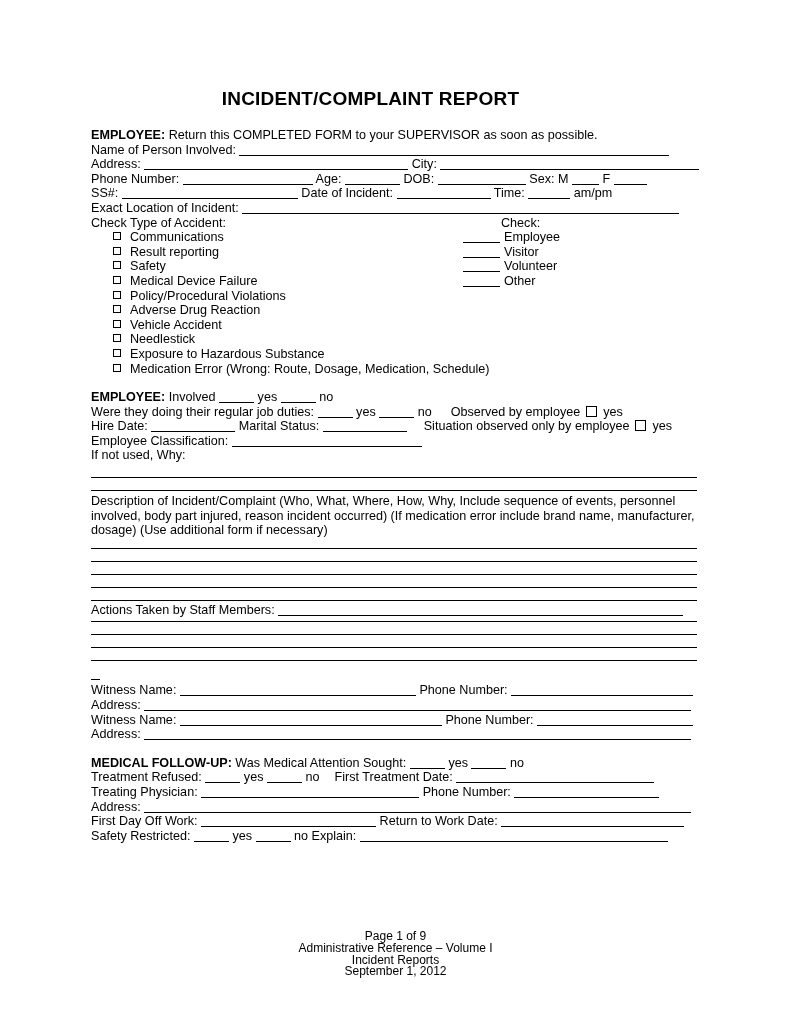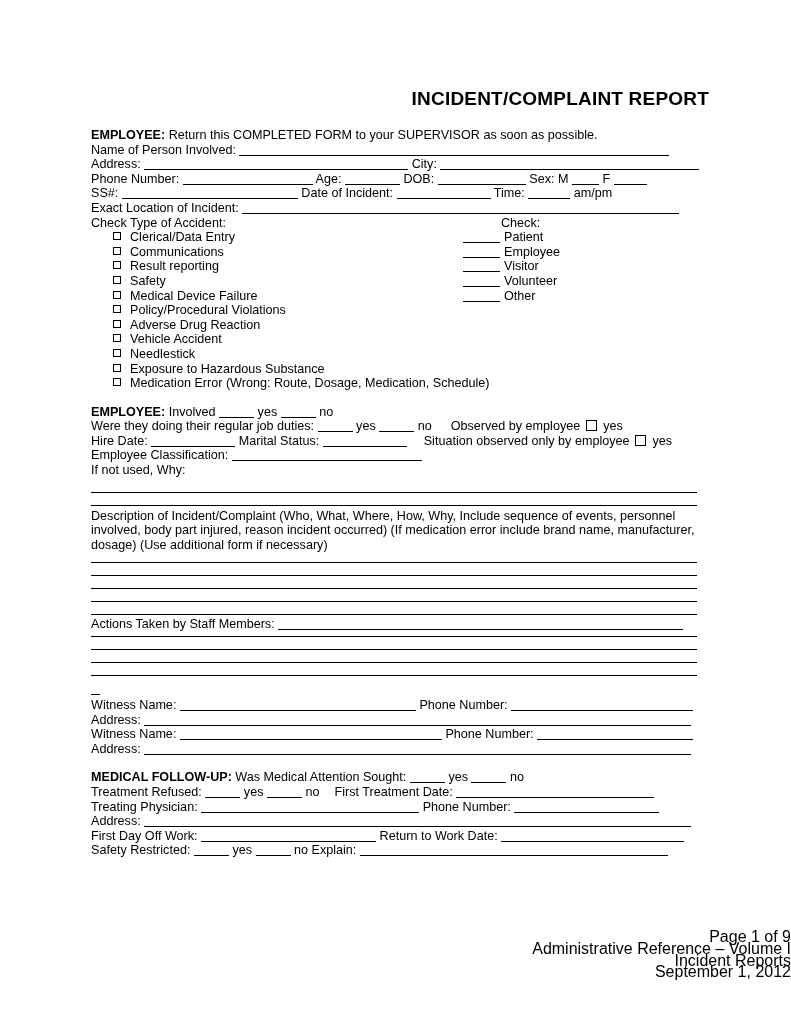--- a/index.html
+++ b/index.html
@@ -14,24 +14,25 @@
     background: #ffffff;
     font-family: "Liberation Sans", sans-serif;
     color: #000000;
     overflow: hidden;
   }
   .title {
     position: absolute;
     left: 0;
     top: 88px;
     width: 709px;
-    text-align: right;
+    text-align: center;
     font-size: 19px;
     font-weight: bold;
     letter-spacing: 0.2px;
+    padding-left: 16px;
   }
   .body {
     position: absolute;
     left: 91px;
     top: 128px;
     width: 606px;
     font-size: 12.6px;
     line-height: 14.6px;
   }
   .row {
@@ -104,22 +105,22 @@
     width: 9px;
     border-top: 1.6px solid #000;
     height: 0;
   }
 
   .footer {
     position: absolute;
     left: 0;
     top: 931px;
     width: 791px;
-    text-align: right;
-    font-size: 16px;
+    text-align: center;
+    font-size: 12px;
     line-height: 11.8px;
   }
 </style>
 </head>
 <body>
 
 <div class="page">
 
   <div class="title">INCIDENT/COMPLAINT REPORT</div>
 
@@ -171,41 +172,35 @@
     </div>
 
     <div class="row">
       <span>Check Type of Accident:</span>
       <span class="col-right chk-head">Check:</span>
     </div>
 
     <div class="cols">
 
       <div class="col-right">
-        <div class="chk-row">
-          <span class="chk-blank"></span><span>Patient</span>
-        </div>
         <div class="chk-row">
           <span class="chk-blank"></span><span>Employee</span>
         </div>
         <div class="chk-row">
           <span class="chk-blank"></span><span>Visitor</span>
         </div>
         <div class="chk-row">
           <span class="chk-blank"></span><span>Volunteer</span>
         </div>
         <div class="chk-row">
           <span class="chk-blank"></span><span>Other</span>
         </div>
       </div>
 
       <div class="row acc-item">
-        <span class="cbx-sm"></span><span>Clerical/Data Entry</span>
-      </div>
-      <div class="row acc-item">
         <span class="cbx-sm"></span><span>Communications</span>
       </div>
       <div class="row acc-item">
         <span class="cbx-sm"></span><span>Result reporting</span>
       </div>
       <div class="row acc-item">
         <span class="cbx-sm"></span><span>Safety</span>
       </div>
       <div class="row acc-item">
         <span class="cbx-sm"></span><span>Medical Device Failure</span>

